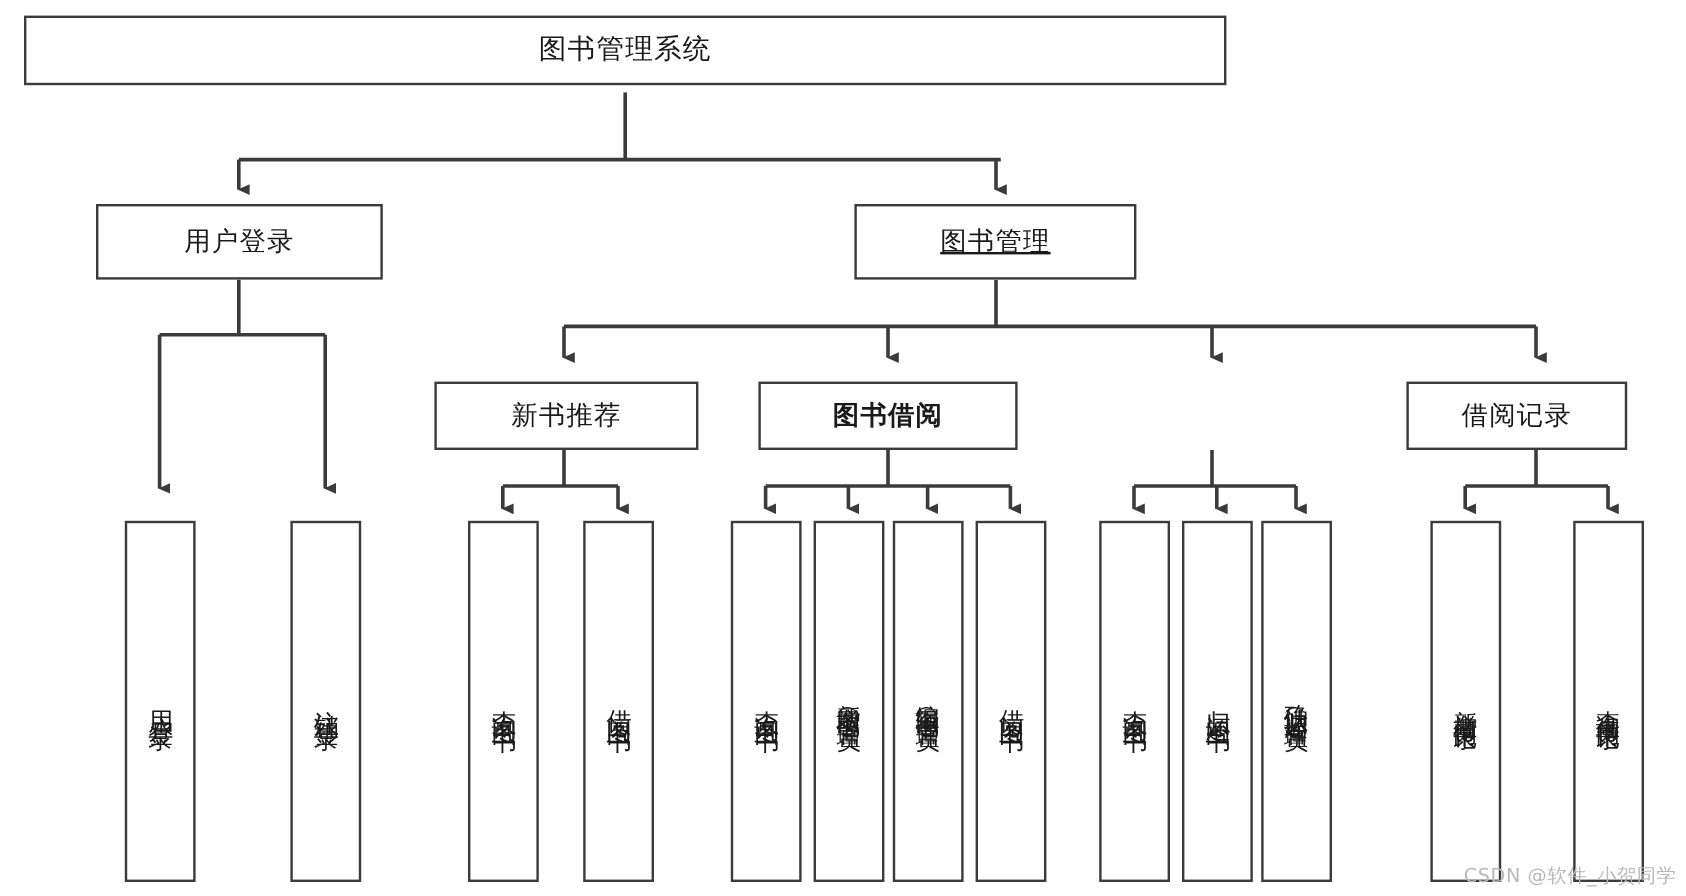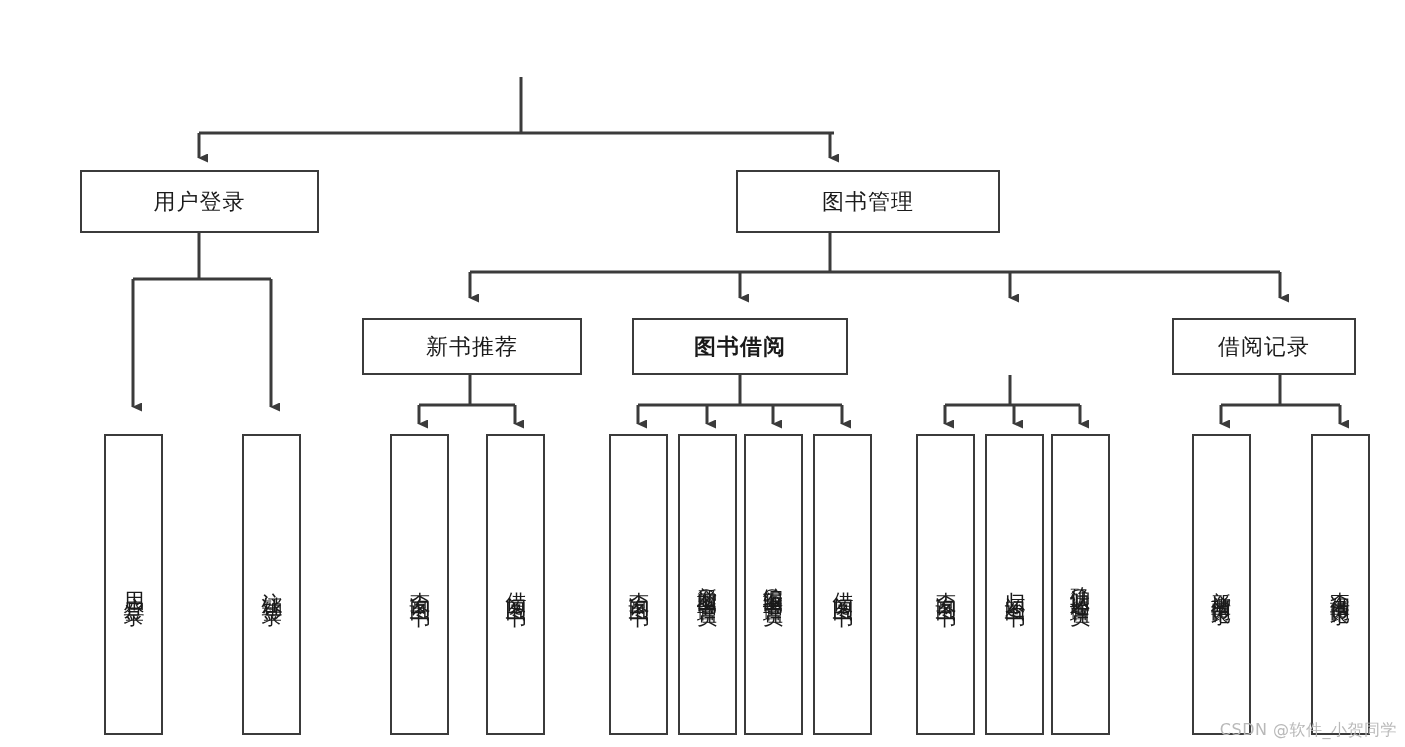--- a/index.html
+++ b/index.html
@@ -122,25 +122,28 @@
       <path d="M1014,405 L1014,424" marker-end="url(#arw)"></path>
       <path d="M1080,405 L1080,424" marker-end="url(#arw)"></path>
 
       <path d="M1280,375 L1280,405"></path>
       <path d="M1221,405 L1340,405"></path>
       <path d="M1221,405 L1221,424" marker-end="url(#arw)"></path>
       <path d="M1340,405 L1340,424" marker-end="url(#arw)"></path>
     </g>
   </svg>
 
+  <div class="node horiz root" style="left:20px; top:13px; width:1002px; height:58px;">
+    <span class="label">图书管理系统</span>
+  </div>
 
   <div class="node horiz" style="left:80px; top:170px; width:239px; height:63px;">
     <span class="label">用户登录</span>
   </div>
-  <div class="node horiz" style="left:736px; top:170px; width:264px; height:63px;">
+  <div class="node horiz" style="left:712px; top:170px; width:235px; height:63px;text-decoration:underline;">
     <span class="label">图书管理</span>
   </div>
 
   <div class="node horiz" style="left:362px; top:318px; width:220px; height:57px;">
     <span class="label">新书推荐</span>
   </div>
   <div class="node horiz" style="left:632px; top:318px; width:216px; height:57px;font-weight:bold;">
     <span class="label">图书借阅</span>
   </div>
   <div class="node horiz" style="left:1172px; top:318px; width:184px; height:57px;">

